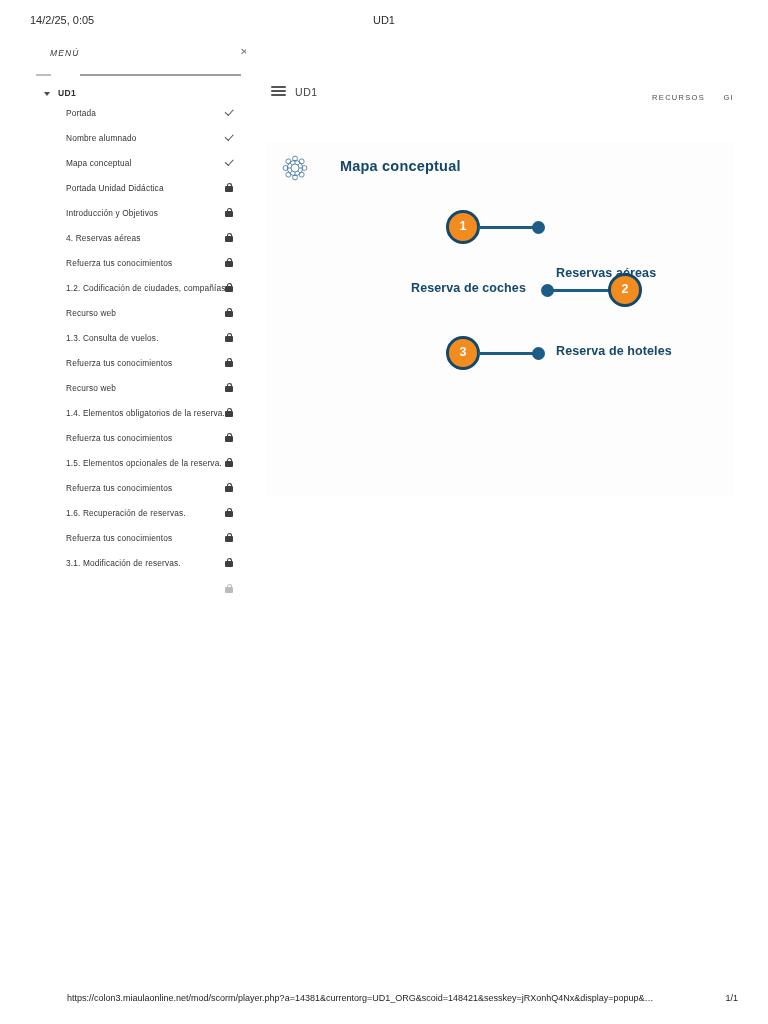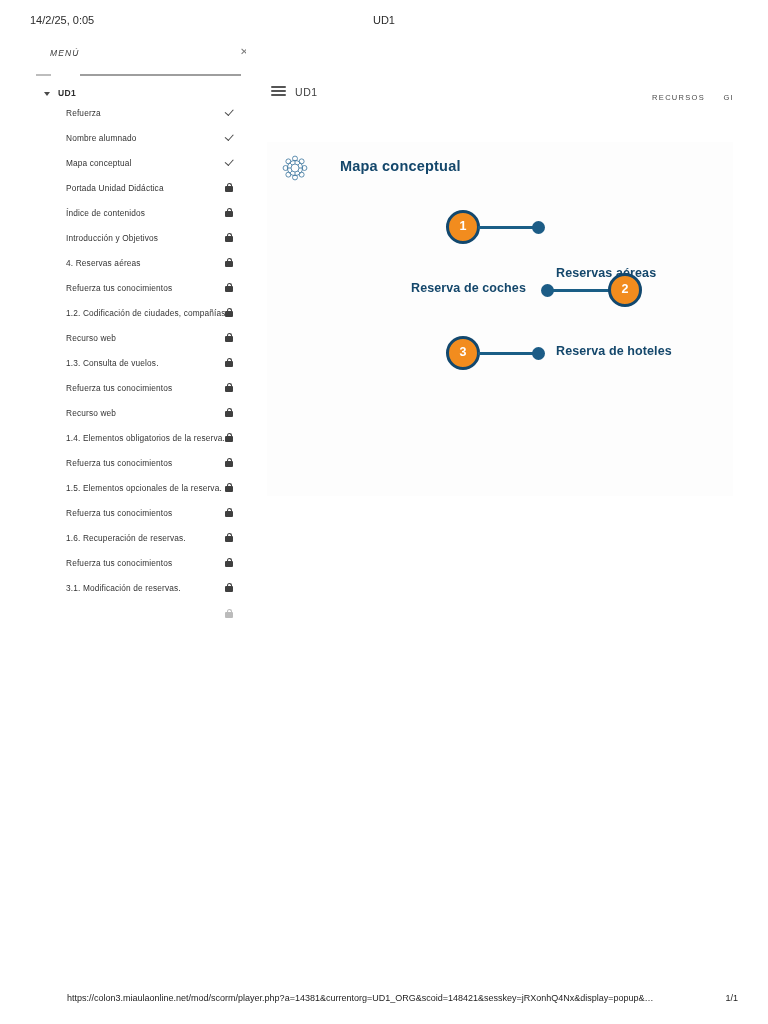--- a/index.html
+++ b/index.html
@@ -407,48 +407,39 @@
     <div class="search-line" placeholder=""></div>
   </div>
 
   <div class="sidebar">
     <div class="tree-root">
       <span class="tree-caret"></span>
       <span class="tree-root-label">UD1</span>
     </div>
     <div id="nav-list">
         <div class="nav-item">
-          <span class="nav-label">Refuerza</span>
+          <span class="nav-label">Portada</span>
           <span class="nav-status">
             <span class="ck"></span>
           </span>
         </div>
         <div class="nav-item">
           <span class="nav-label">Nombre alumnado</span>
           <span class="nav-status">
             <span class="ck"></span>
           </span>
         </div>
         <div class="nav-item">
           <span class="nav-label">Mapa conceptual</span>
           <span class="nav-status">
             <span class="ck"></span>
           </span>
         </div>
         <div class="nav-item">
           <span class="nav-label">Portada Unidad Didáctica</span>
-          <span class="nav-status">
-            <span class="lock">
-              <span class="shackle"></span>
-              <span class="body"></span>
-            </span>
-          </span>
-        </div>
-        <div class="nav-item">
-          <span class="nav-label">Índice de contenidos</span>
           <span class="nav-status">
             <span class="lock">
               <span class="shackle"></span>
               <span class="body"></span>
             </span>
           </span>
         </div>
         <div class="nav-item">
           <span class="nav-label">Introducción y Objetivos</span>
           <span class="nav-status">

